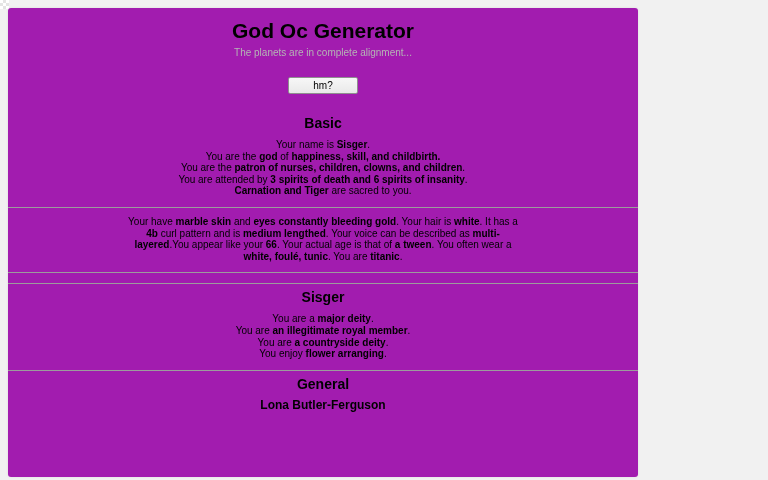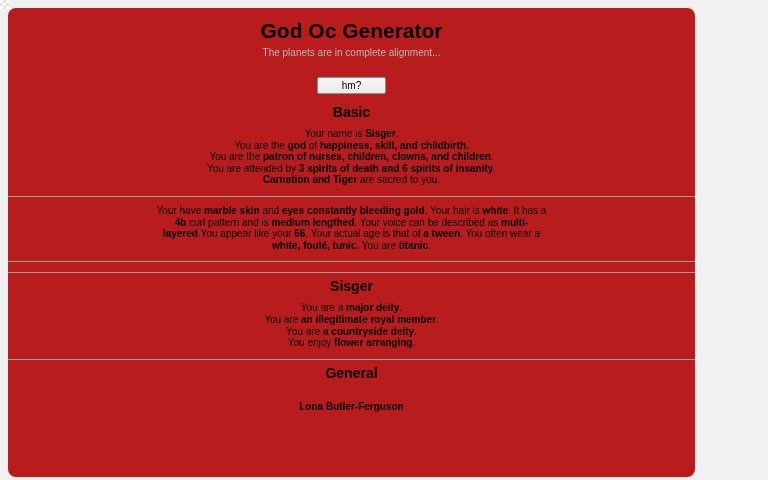--- a/index.html
+++ b/index.html
@@ -22,24 +22,24 @@
     background:
       linear-gradient(45deg, #e4e4e4 25%, transparent 25%, transparent 75%, #e4e4e4 75%),
       linear-gradient(45deg, #e4e4e4 25%, #ffffff 25%, #ffffff 75%, #e4e4e4 75%);
     background-size: 6px 6px;
     background-position: 0 0, 3px 3px;
   }
   .card {
     position: absolute;
     left: 8px;
     top: 8px;
-    width: 687px;
+    width: 630px;
     height: 469px;
-    background: #b91c1c;
-    border-radius: 8px;
+    background: #a21caf;
+    border-radius: 3px;
     box-shadow: 0 0 3px rgba(0,0,0,0.08);
     overflow: hidden;
     text-align: center;
   }
   .page-title {
     font-size: 21px;
     font-weight: bold;
     line-height: 24px;
     margin: 11px 0 0;
   }
@@ -60,37 +60,37 @@
     border: 1px solid #8f8f8f;
     border-radius: 2px;
     cursor: pointer;
   }
   .section-heading {
     font-size: 14px;
     font-weight: bold;
     line-height: 16px;
     margin: 5px 0 0;
   }
-  .section-heading.first { margin-top: 10px; }
+  .section-heading.first { margin-top: 21px; }
   .text {
     font-size: 10px;
     line-height: 11.6px;
     margin: 8px auto 0;
   }
   .text.flow { max-width: 400px; }
   hr.divider {
     border: none;
     border-top: 1px solid #9c9c9c;
     margin: 10px 0 0;
   }
   .family-name {
     font-weight: bold;
-    font-size: 10px;
+    font-size: 12px;
     line-height: 11.6px;
-    margin-top: 20px;
+    margin-top: 8px;
   }
 </style>
 </head>
 <body>
 
 <div class="corner-checker"></div>
 
 <div class="card">
 
   <h1 class="page-title">God Oc Generator</h1>

